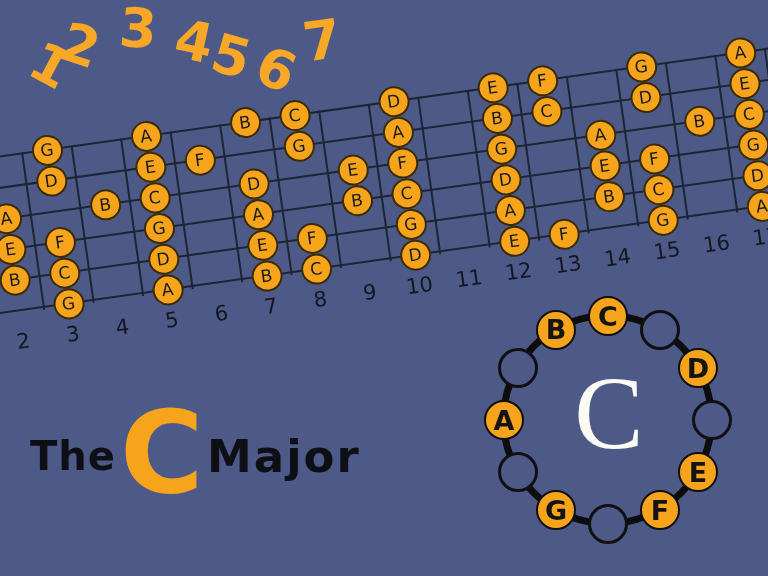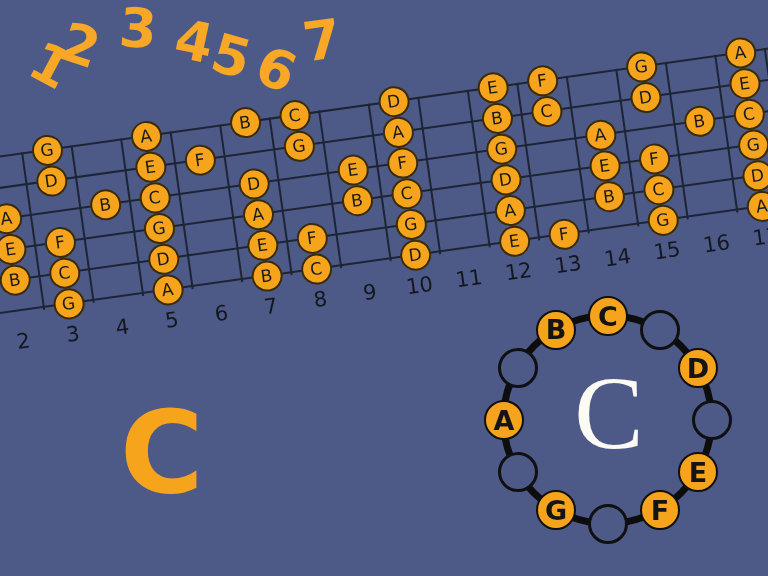--- a/index.html
+++ b/index.html
@@ -158,21 +158,23 @@
       <div class="note" style="left: 692.5px; top: 139.5px;">G</div>
       <div class="note" style="left: 742.5px; top: 46.5px;">B</div>
       <div class="note" style="left: 792.5px; top: -15.5px;">A</div>
       <div class="note" style="left: 792.5px; top: 15.5px;">E</div>
       <div class="note" style="left: 792.5px; top: 46.5px;">C</div>
       <div class="note" style="left: 792.5px; top: 77.5px;">G</div>
       <div class="note" style="left: 792.5px; top: 108.5px;">D</div>
       <div class="note" style="left: 792.5px; top: 139.5px;">A</div>
     </div>
 
+  <div class="title-the">The</div>
   <div class="title-key">C</div>
+  <div class="title-major">Major</div>
 
   <div class="wheel-ring"></div>
   <div>
       <div class="wheel-node filled" style="left: 588px; top: 296px;">C</div>
       <div class="wheel-node empty" style="left: 640px; top: 309.933px;"></div>
       <div class="wheel-node filled" style="left: 678.067px; top: 348px;">D</div>
       <div class="wheel-node empty" style="left: 692px; top: 400px;"></div>
       <div class="wheel-node filled" style="left: 678.067px; top: 452px;">E</div>
       <div class="wheel-node filled" style="left: 640px; top: 490.067px;">F</div>
       <div class="wheel-node empty" style="left: 588px; top: 504px;"></div>

